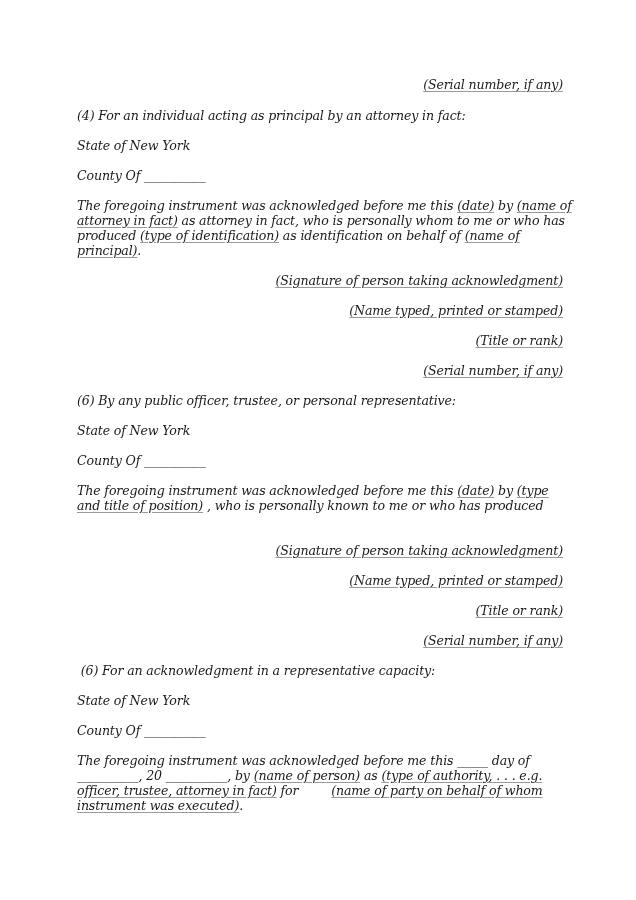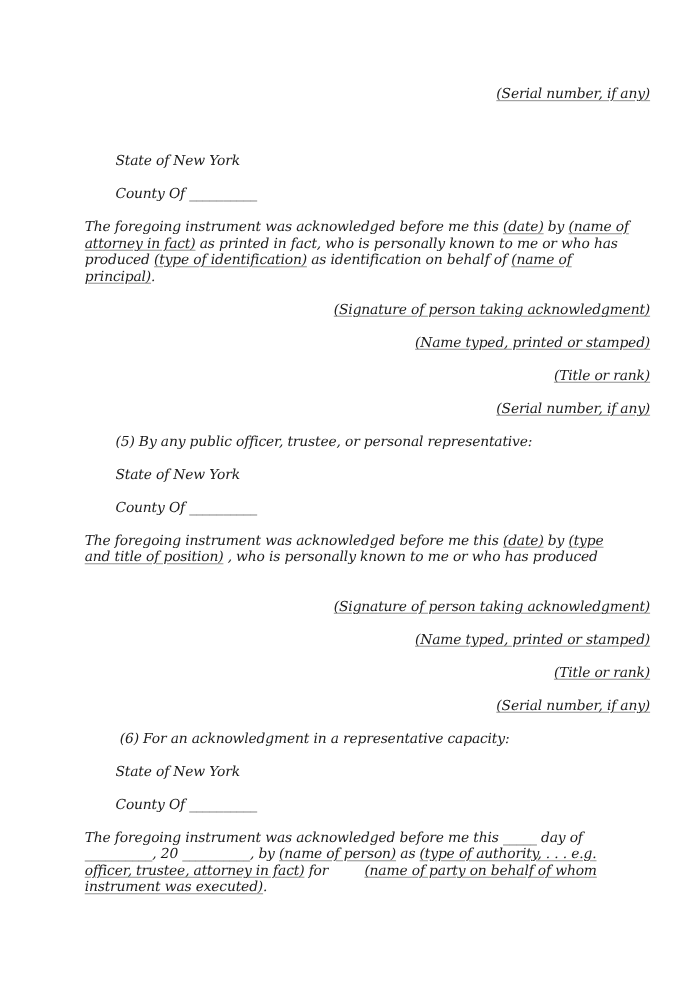--- a/index.html
+++ b/index.html
@@ -23,21 +23,20 @@
       width: 636px; height: 900px;
       background: #ffffff;
     }
     .line {
       position: absolute;
       left: 77px;
       width: 486px;
       line-height: 15px;
       white-space: nowrap;
       letter-spacing: -0.15px;
-      margin-left: 28px;
     }
     .right {
       text-align: right;
     }
     .para {
       position: absolute;
       left: 77px;
       width: 486px;
       line-height: 15px;
       letter-spacing: -0.15px;
@@ -55,43 +54,44 @@
   </style>
 </head>
 <body>
 
 <div class="page">
 
   <div class="line right" style="top:77px;">
     <span class="u">(Serial number, if any)</span>
   </div>
 
+  <div class="line" style="top:108px;">(4) For an individual acting as principal by an attorney in fact:</div>
   <div class="line" style="top:138px;">State of New York</div>
   <div class="line" style="top:168px;">County Of __________</div>
   <div class="para" style="top:198px;">
       <span class="pl"><span style="white-space: pre;">The foregoing instrument was acknowledged before me this </span><span class="u" style="white-space: pre;">(date)</span><span style="white-space: pre;"> by </span><span class="u" style="white-space: pre;">(name of</span></span>
-      <span class="pl"><span class="u" style="white-space: pre;">attorney in fact)</span><span style="white-space: pre;"> as printed in fact, who is personally known to me or who has</span></span>
+      <span class="pl"><span class="u" style="white-space: pre;">attorney in fact)</span><span style="white-space: pre;"> as attorney in fact, who is personally whom to me or who has</span></span>
       <span class="pl"><span style="white-space: pre;">produced </span><span class="u" style="white-space: pre;">(type of identification)</span><span style="white-space: pre;"> as identification on behalf of </span><span class="u" style="white-space: pre;">(name of</span></span>
       <span class="pl"><span class="u" style="white-space: pre;">principal)</span><span style="white-space: pre;">.</span></span>
     </div>
 
   <div class="line right" style="top:273px;">
     <span class="u">(Signature of person taking acknowledgment)</span>
   </div>
   <div class="line right" style="top:303px;">
     <span class="u">(Name typed, printed or stamped)</span>
   </div>
   <div class="line right" style="top:333px;">
     <span class="u">(Title or rank)</span>
   </div>
   <div class="line right" style="top:363px;">
     <span class="u">(Serial number, if any)</span>
   </div>
 
-  <div class="line" style="top:393px;">(5) By any public officer, trustee, or personal representative:</div>
+  <div class="line" style="top:393px;">(6) By any public officer, trustee, or personal representative:</div>
   <div class="line" style="top:423px;">State of New York</div>
   <div class="line" style="top:453px;">County Of __________</div>
   <div class="para" style="top:483px;">
       <span class="pl"><span style="white-space: pre;">The foregoing instrument was acknowledged before me this </span><span class="u" style="white-space: pre;">(date)</span><span style="white-space: pre;"> by </span><span class="u" style="white-space: pre;">(type</span></span>
       <span class="pl"><span class="u" style="white-space: pre; text-align: right;">and title of position)</span><span style="white-space: pre;"> , who is personally known to me or who has produced</span></span>
     </div>
 
   <div class="line right" style="top:543px;">
     <span class="u">(Signature of person taking acknowledgment)</span>
   </div>

